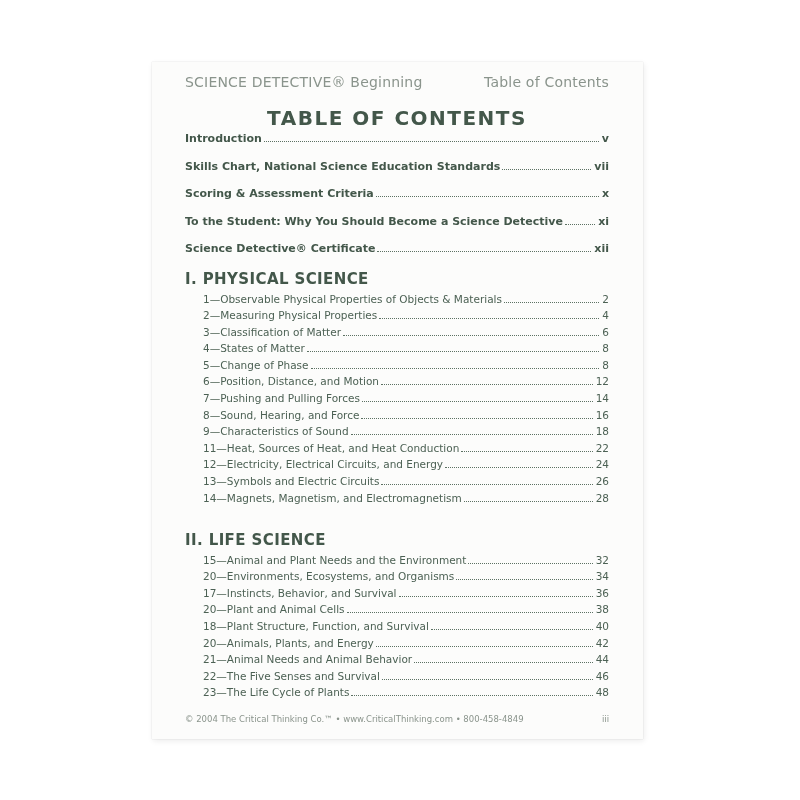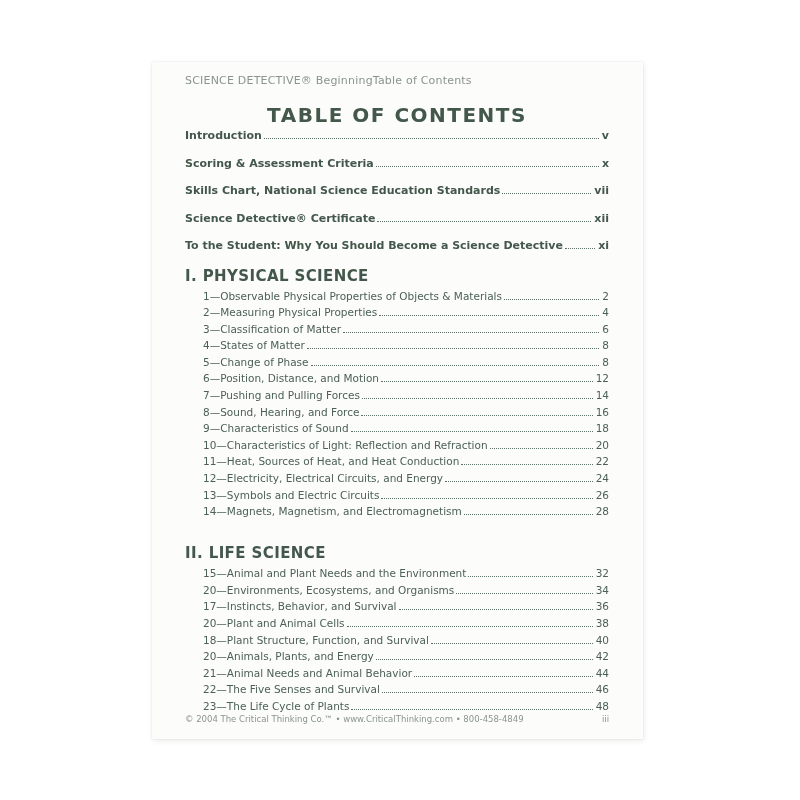--- a/index.html
+++ b/index.html
@@ -18,22 +18,22 @@
     position: absolute;
     left: 152px; top: 62px;
     width: 491px; height: 677px;
     background: #fcfcfb;
     box-shadow: 0 0 1px rgba(0,0,0,0.18), 1px 2px 6px rgba(0,0,0,0.08);
     padding: 10px 34px 0 33px;
     color: #44584a;
   }
   .running-header {
     display: flex;
-    justify-content: flex-start;
-    font-size: 11px;
+    justify-content: space-between;
+    font-size: 14px;
     letter-spacing: 0.2px;
     color: #8a948c;
     margin-top: 2px;
   }
   h1.title {
     text-align: center;
     font-size: 20px;
     font-weight: bold;
     letter-spacing: 1.5px;
     color: #43574a;
@@ -94,38 +94,38 @@
 
     <h1 class="title">TABLE OF CONTENTS</h1>
 
     <div class="front-matter" id="front-matter">
         <div class="toc-row fm-row">
           <span class="label">Introduction</span>
           <span class="leader"></span>
           <span class="num">v</span>
         </div>
         <div class="toc-row fm-row">
+          <span class="label">Skills Chart, National Science Education Standards</span>
+          <span class="leader"></span>
+          <span class="num">vii</span>
+        </div>
+        <div class="toc-row fm-row">
           <span class="label">Scoring &amp; Assessment Criteria</span>
           <span class="leader"></span>
           <span class="num">x</span>
         </div>
         <div class="toc-row fm-row">
-          <span class="label">Skills Chart, National Science Education Standards</span>
-          <span class="leader"></span>
-          <span class="num">vii</span>
+          <span class="label">To the Student: Why You Should Become a Science Detective</span>
+          <span class="leader"></span>
+          <span class="num">xi</span>
         </div>
         <div class="toc-row fm-row">
           <span class="label">Science Detective® Certificate</span>
           <span class="leader"></span>
           <span class="num">xii</span>
-        </div>
-        <div class="toc-row fm-row">
-          <span class="label">To the Student: Why You Should Become a Science Detective</span>
-          <span class="leader"></span>
-          <span class="num">xi</span>
         </div>
       </div>
 
     <div id="sections">
         <div class="section section-1">
           <div class="section-heading">I. PHYSICAL SCIENCE</div>
           <div class="toc-row ch-row">
             <span class="label">1—Observable Physical Properties of Objects &amp; Materials</span>
             <span class="leader"></span>
             <span class="num">2</span>
@@ -162,25 +162,20 @@
           </div>
           <div class="toc-row ch-row">
             <span class="label">8—Sound, Hearing, and Force</span>
             <span class="leader"></span>
             <span class="num">16</span>
           </div>
           <div class="toc-row ch-row">
             <span class="label">9—Characteristics of Sound</span>
             <span class="leader"></span>
             <span class="num">18</span>
-          </div>
-          <div class="toc-row ch-row">
-            <span class="label">10—Characteristics of Light: Reflection and Refraction</span>
-            <span class="leader"></span>
-            <span class="num">20</span>
           </div>
           <div class="toc-row ch-row">
             <span class="label">11—Heat, Sources of Heat, and Heat Conduction</span>
             <span class="leader"></span>
             <span class="num">22</span>
           </div>
           <div class="toc-row ch-row">
             <span class="label">12—Electricity, Electrical Circuits, and Energy</span>
             <span class="leader"></span>
             <span class="num">24</span>

